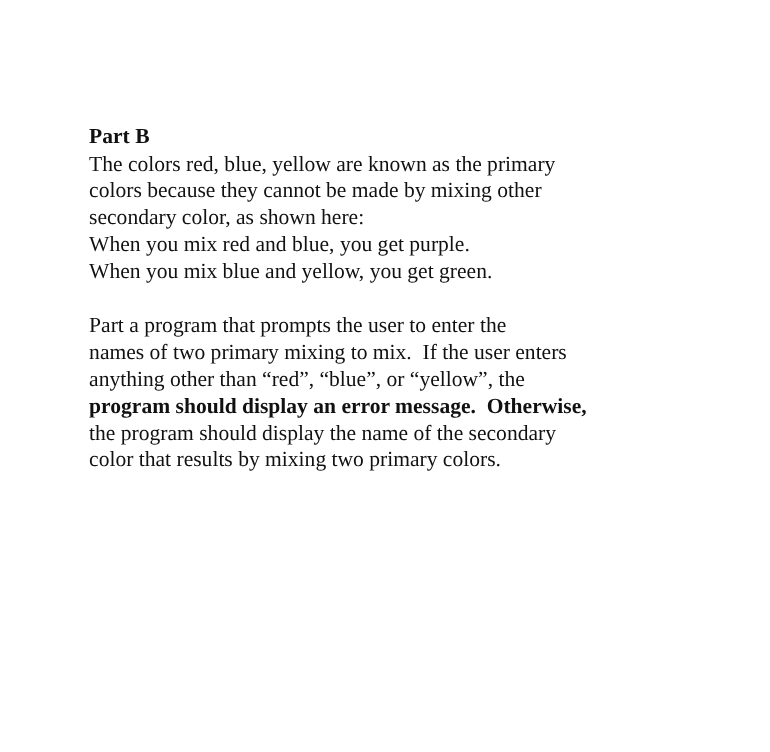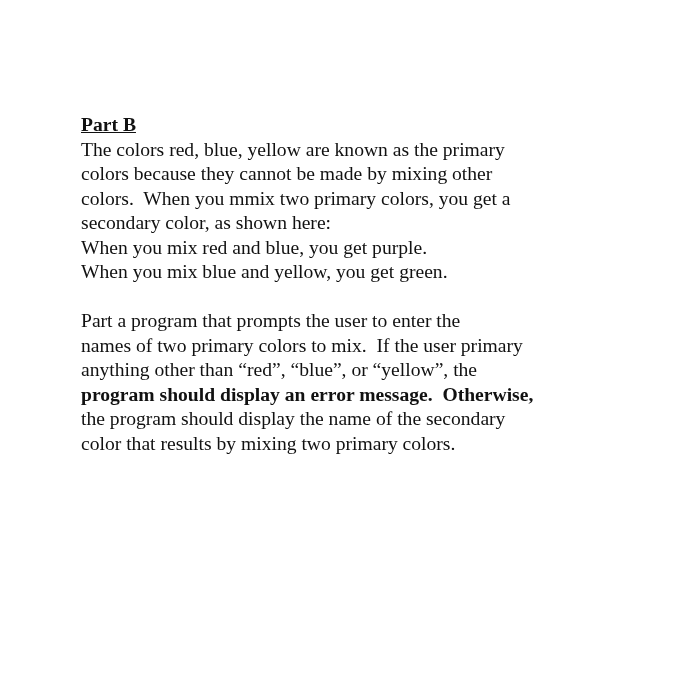--- a/index.html
+++ b/index.html
@@ -23,44 +23,42 @@
     }
     .line {
       font-size: 19.6px;
       line-height: 24.5px;
       height: 24.5px;
       white-space: nowrap;
       letter-spacing: 0px;
     }
     .bold {
       font-weight: bold;
-      text-decoration: underline;
     }
     .spacer {
       height: 24.5px;
     }
   </style>
 </head>
 <body>
 
 <div class="page">
   <div class="line bold">Part B</div>
 
   <div>
     <div class="line">The colors red, blue, yellow are known as the primary</div>
     <div class="line">colors because they cannot be made by mixing other</div>
-    <div class="line" style="white-space: pre;">colors.  When you mmix two primary colors, you get a</div>
     <div class="line">secondary color, as shown here:</div>
     <div class="line">When you mix red and blue, you get purple.</div>
     <div class="line">When you mix blue and yellow, you get green.</div>
   </div>
 
   <div class="spacer"></div>
 
   <div>
     <div class="line">Part a program that prompts the user to enter the</div>
-    <div class="line" style="white-space: pre;">names of two primary colors to mix.  If the user primary</div>
+    <div class="line" style="white-space: pre;">names of two primary mixing to mix.  If the user enters</div>
     <div class="line">anything other than “red”, “blue”, or “yellow”, the</div>
     <div class="line" style="white-space: pre; font-weight: bold;">program should display an error message.  Otherwise,</div>
     <div class="line">the program should display the name of the secondary</div>
     <div class="line">color that results by mixing two primary colors.</div>
   </div>
 </div>
 
 </body></html>

